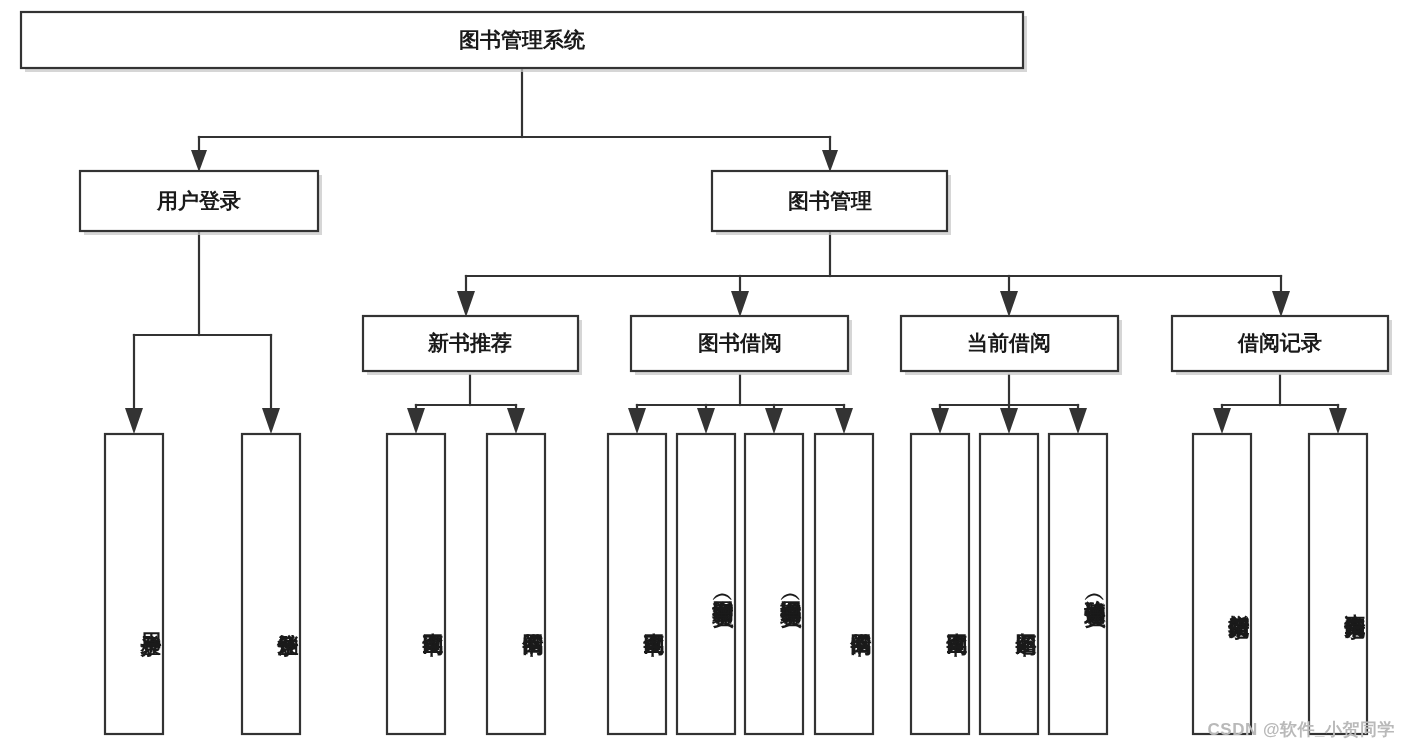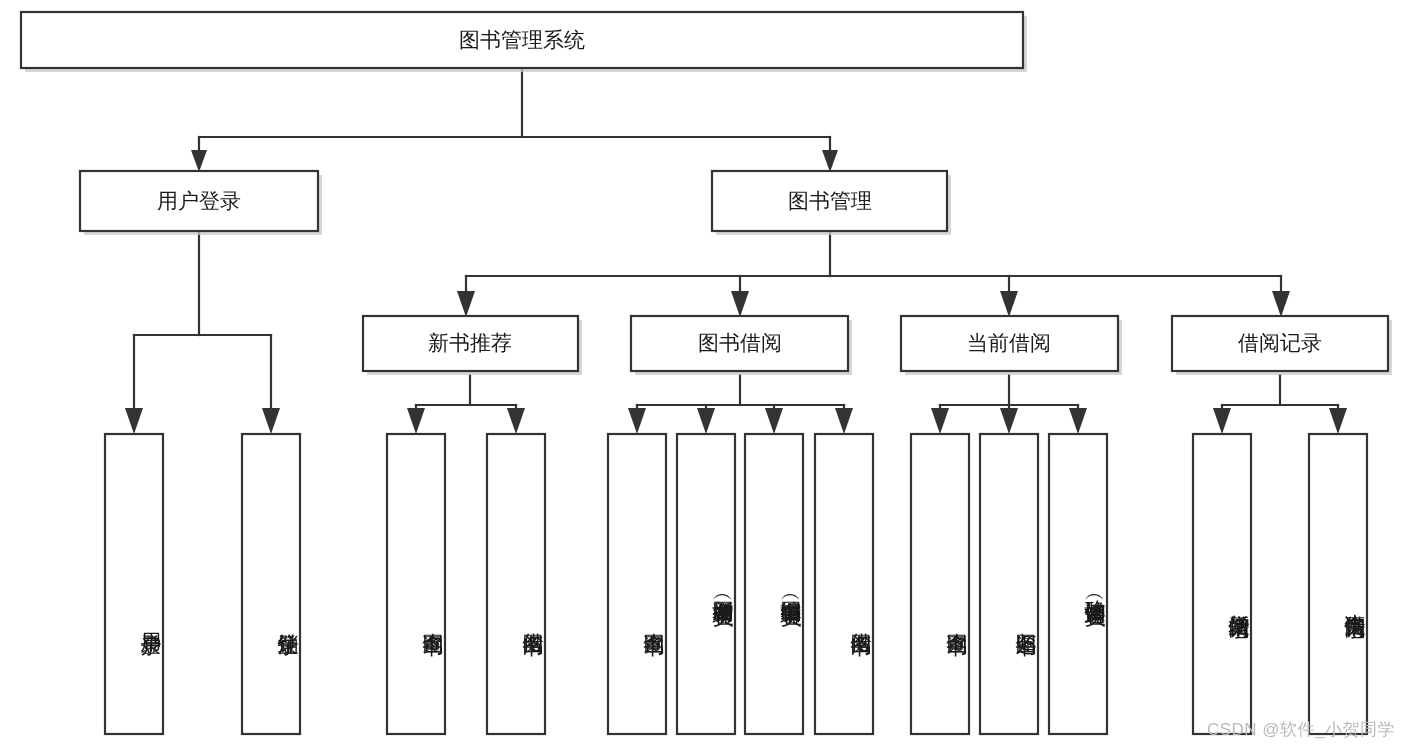--- a/index.html
+++ b/index.html
@@ -10,20 +10,21 @@
   }
   body {
     font-family: "Liberation Sans", "DejaVu Sans", sans-serif;
   }
   #diagram-root {
     position: relative;
     width: 1405px;
     height: 747px;
     background: #ffffff;
     overflow: hidden;
+    font-weight: bold;
   }
   #diagram-svg {
     position: absolute;
     left: 0;
     top: 0;
     width: 1405px;
     height: 747px;
     display: block;
   }
   .node-box {

